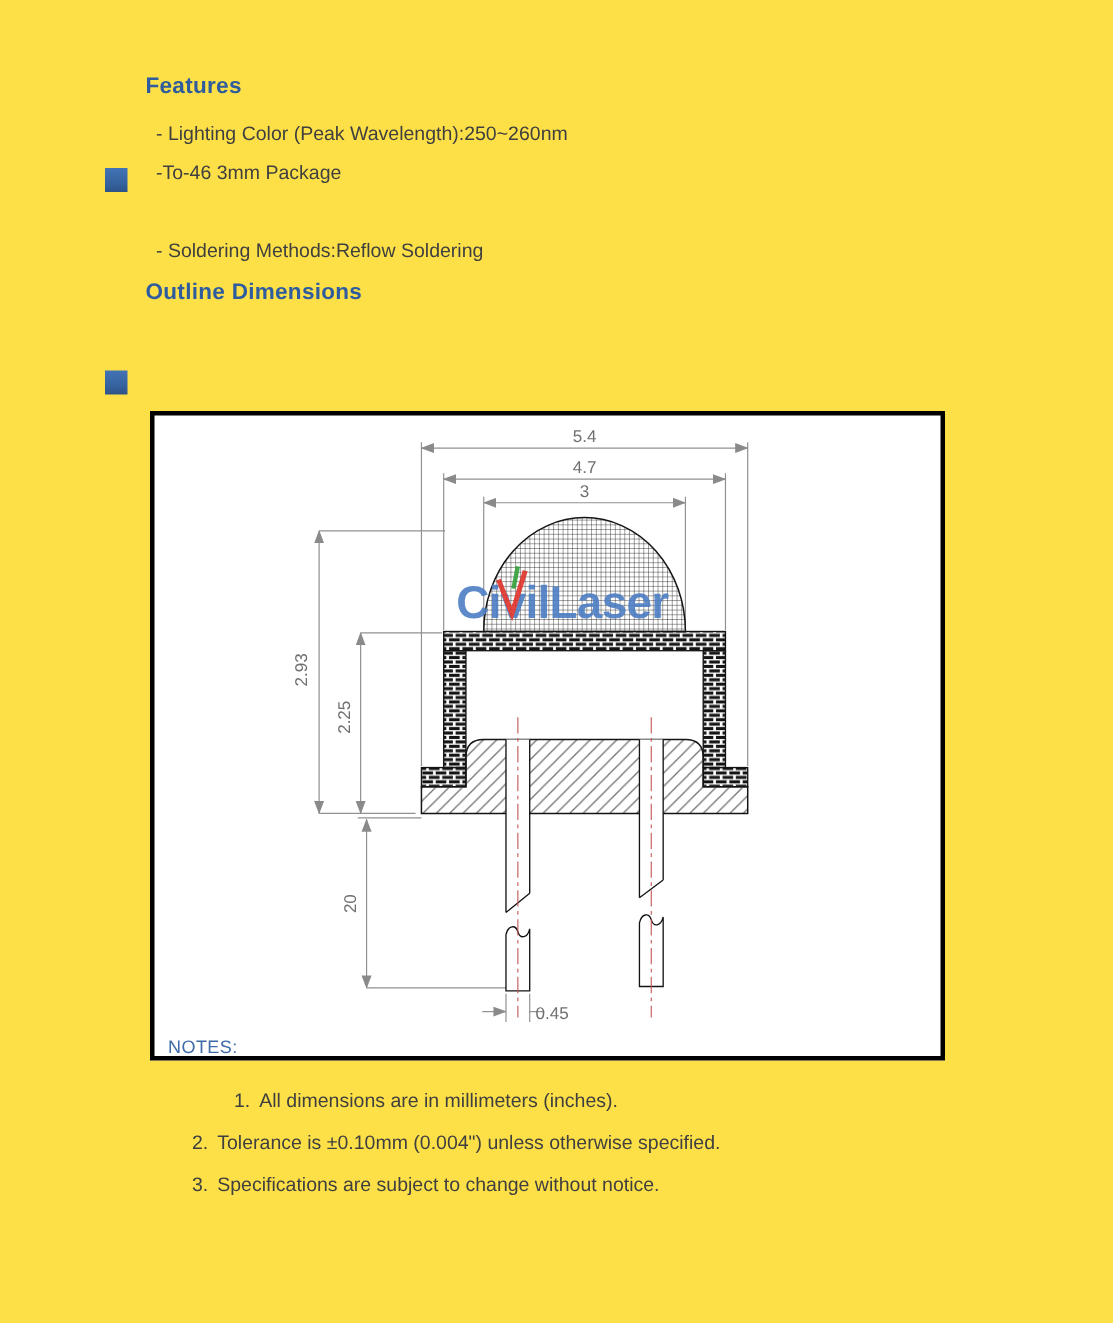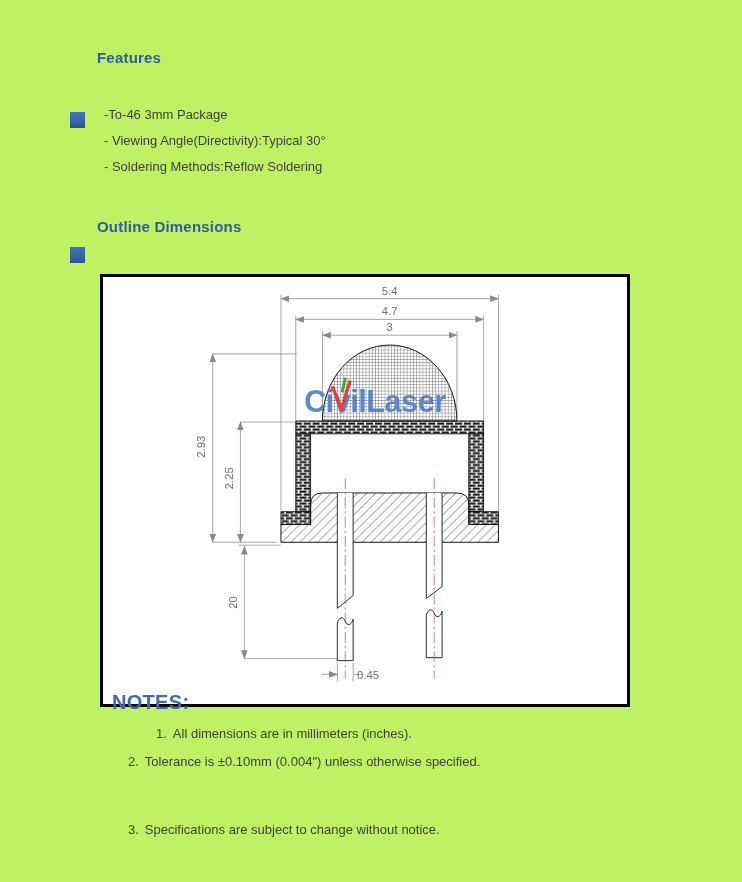--- a/index.html
+++ b/index.html
@@ -1,55 +1,55 @@
 <!DOCTYPE html>
 <html><head>
 <meta charset="utf-8">
 <style>
   html,body{margin:0;padding:0;background:#ffffff;}
   #page{
-    position:relative;width:742px;height:882px;background:#bef264;overflow:hidden;
+    position:relative;width:742px;height:882px;background:#fde047;overflow:hidden;
     font-family:"Liberation Sans",sans-serif;
   }
   .abs{position:absolute;}
   .h-blue{color:#2e5c9e;font-weight:bold;font-size:15px;letter-spacing:.2px;}
   .feature-item{left:104px;color:#3f3f3f;font-size:13px;white-space:pre;}
   .blue-square{
     width:15px;height:16px;
     background:linear-gradient(180deg,#4273b4 0%,#36629f 65%,#2c5386 100%);
   }
   .diagram-box{
     left:100px;top:234px;width:524px;height:427px;
     border:3px solid #000;background:#fff;margin-top:40px;
   }
   .diagram-box svg{display:block;width:524px;height:427px;}
-  .notes-heading{color:#3f6ca8;font-size:20px;letter-spacing:.3px;font-weight:bold;}
+  .notes-heading{color:#3f6ca8;font-size:12px;letter-spacing:.3px;}
   .note-line{left:128px;color:#3f3f3f;font-size:13px;}
   .note-num{margin-right:6px;}
   
   .dim{stroke:#909090;stroke-width:0.8;fill:none;}
   .dimtxt{fill:#6f6f6f;font-size:11.5px;font-family:"Liberation Sans",sans-serif;}
   .outl{stroke:#141414;fill:none;}
   .wm-text{font-weight:bold;font-size:31px;letter-spacing:-0.5px;
            font-family:"Liberation Sans",sans-serif;}
 </style>
 </head>
 <body>
 
 <div id="page">
 
   <div class="abs h-blue" style="left:97px;top:49px;">Features</div>
 
+  <div class="abs feature-item" style="top:81px;">- Lighting Color (Peak Wavelength):250~260nm</div>
   <div class="abs feature-item" style="top:107px;">-To-46 3mm Package</div>
-  <div class="abs feature-item" style="top:133px;">- Viewing Angle(Directivity):Typical 30°</div>
   <div class="abs feature-item" style="top:159px;">- Soldering Methods:Reflow Soldering</div>
 
   <div class="abs blue-square" style="left:70px;top:112px;"></div>
 
-  <div class="abs h-blue" style="left:97px;top:186px;margin-top:32px;">Outline Dimensions</div>
+  <div class="abs h-blue" style="left:97px;top:186px;">Outline Dimensions</div>
 
   <div class="abs blue-square" style="left:70px;top:247px;"></div>
 
   <div class="abs diagram-box">
     <svg viewBox="0 0 530 433" preserveAspectRatio="none">
       <defs>
         <pattern id="mesh" width="3.2" height="3.2" patternUnits="userSpaceOnUse">
           <path d="M0,0H3.2M0,0V3.2" stroke="#1a1a1a" stroke-width="0.55" fill="none"></path>
         </pattern>
         <pattern id="brick" width="9" height="6" patternUnits="userSpaceOnUse">
@@ -134,17 +134,17 @@
   </div>
 
   <div class="abs notes-heading" style="left:112px;top:691px;">NOTES:</div>
 
   <div class="abs note-line" style="top:726px;margin-left:28px;">
     <span class="note-num">1.</span><span>All dimensions are in millimeters (inches).</span>
   </div>
   <div class="abs note-line" style="top:754px;">
     <span class="note-num">2.</span><span>Tolerance is ±0.10mm (0.004") unless otherwise specified.</span>
   </div>
-  <div class="abs note-line" style="top:822px;">
+  <div class="abs note-line" style="top:782px;">
     <span class="note-num">3.</span><span>Specifications are subject to change without notice.</span>
   </div>
 
 </div>
 
 </body></html>

